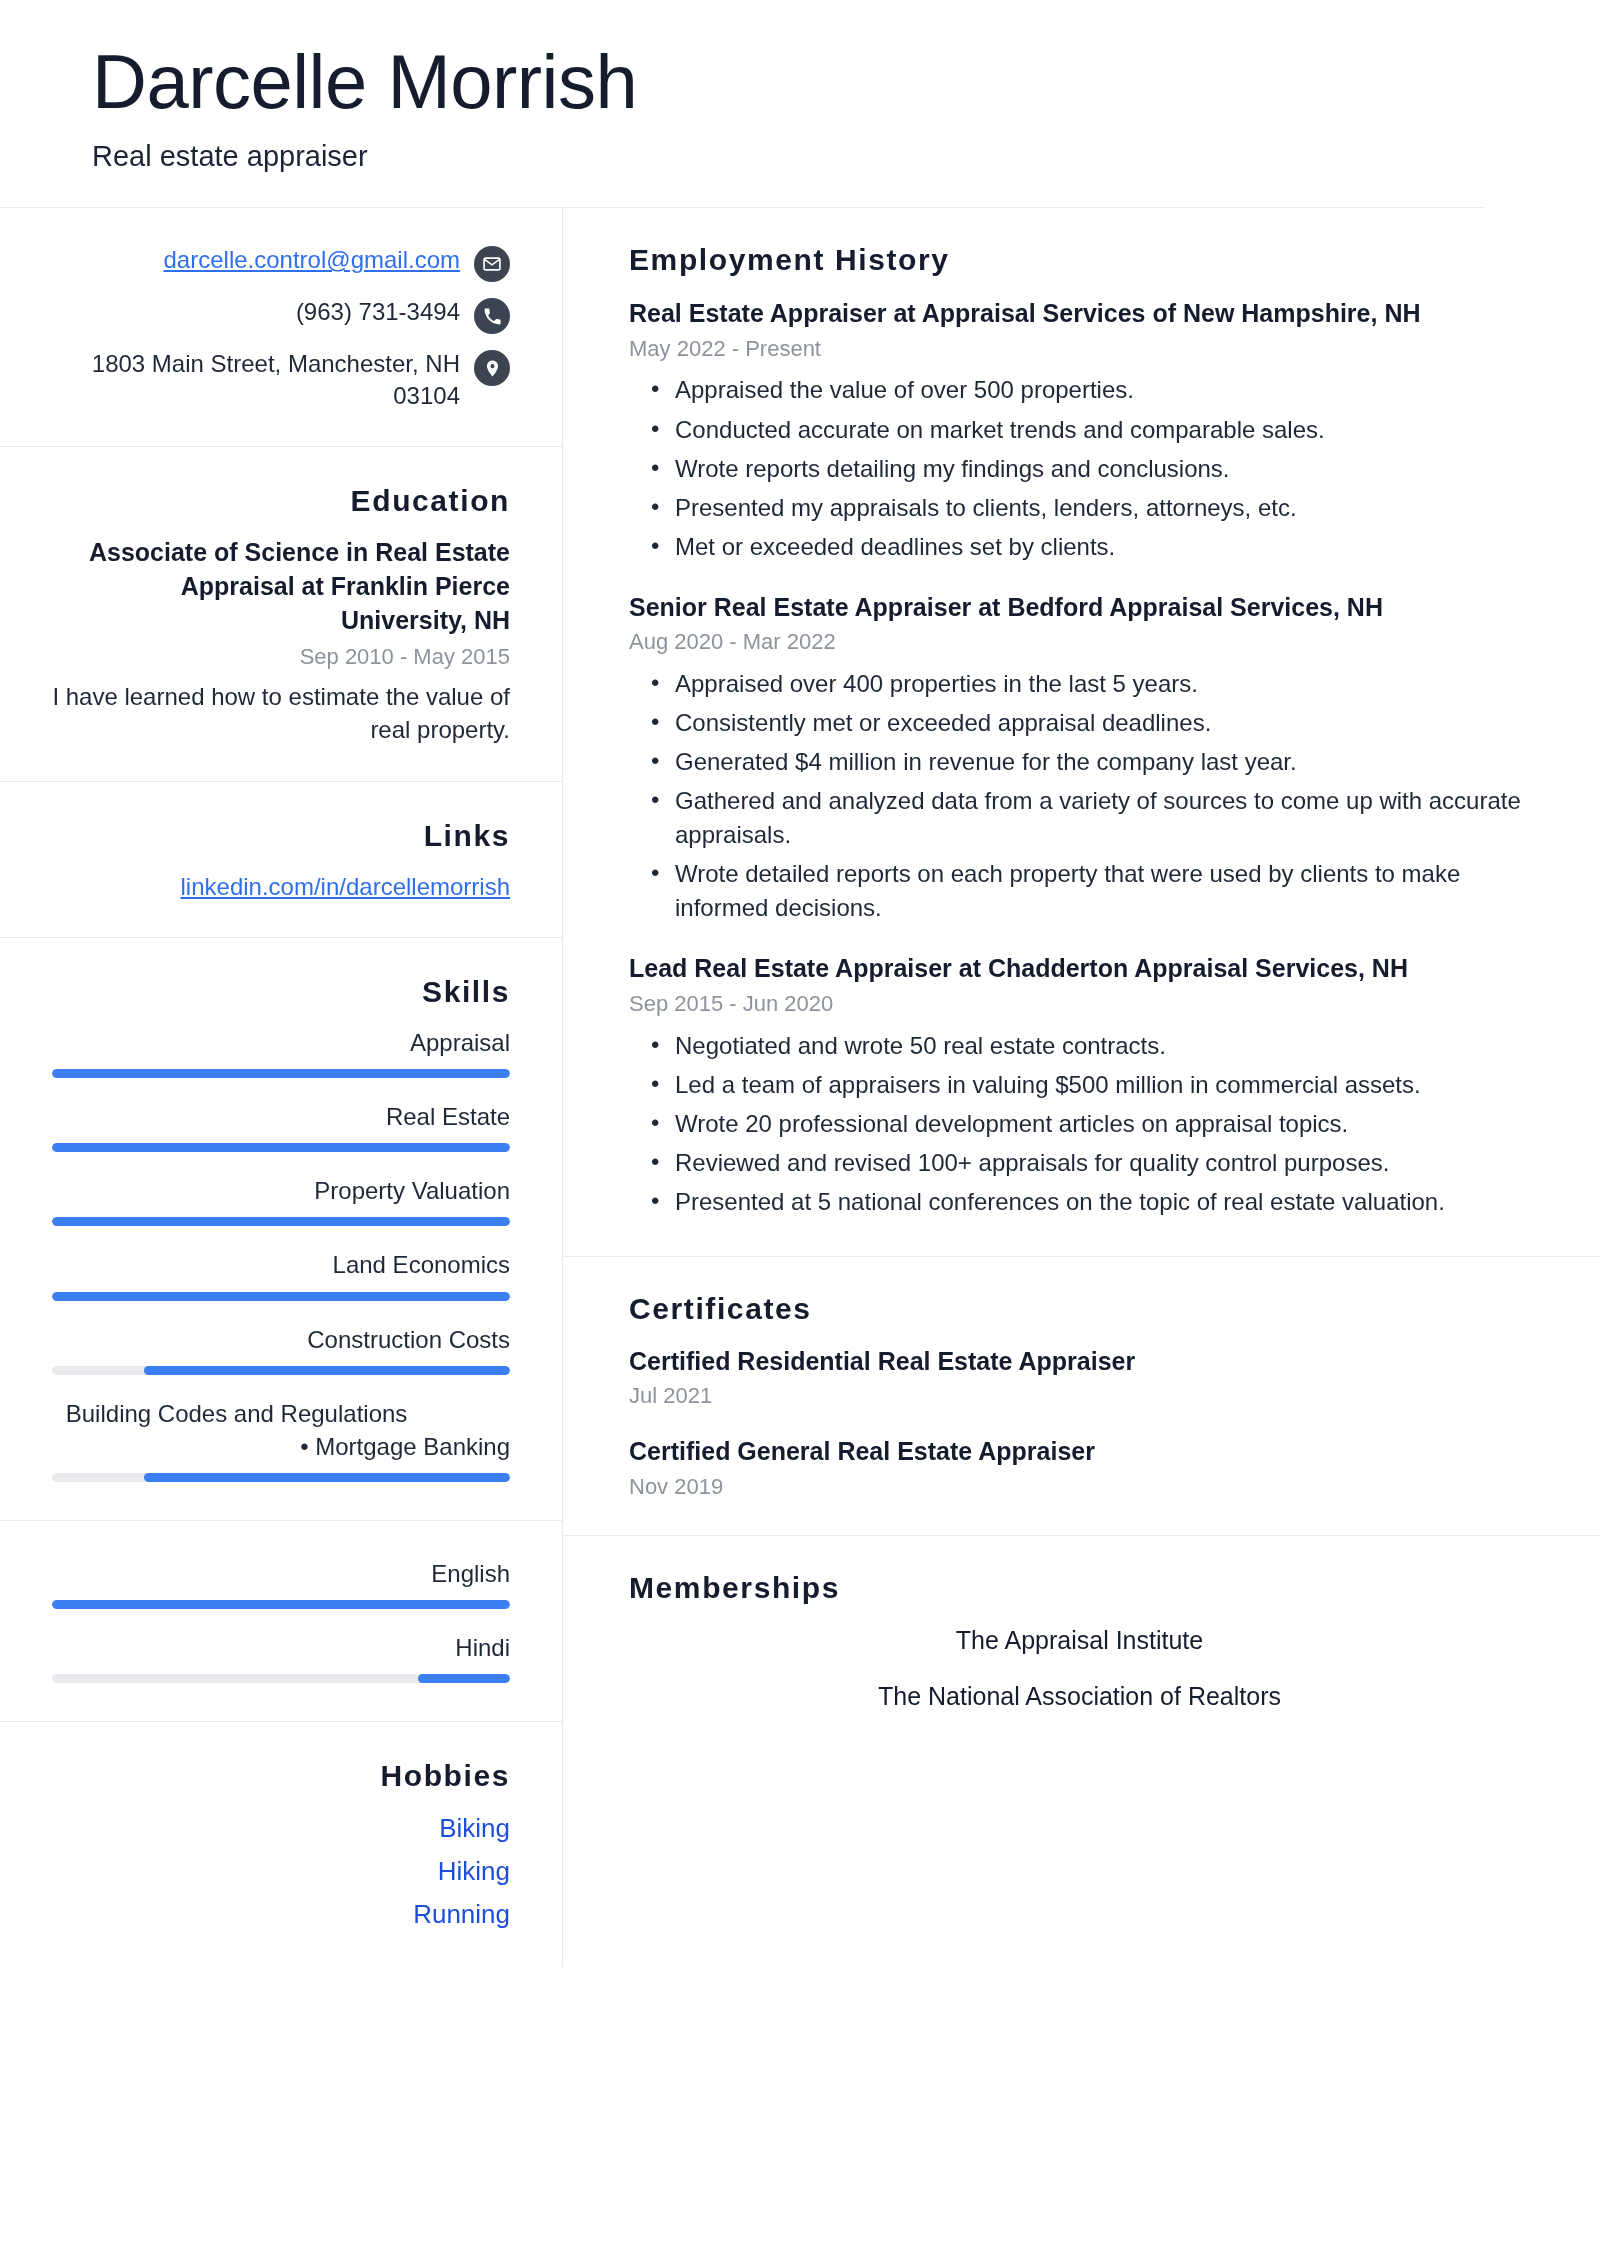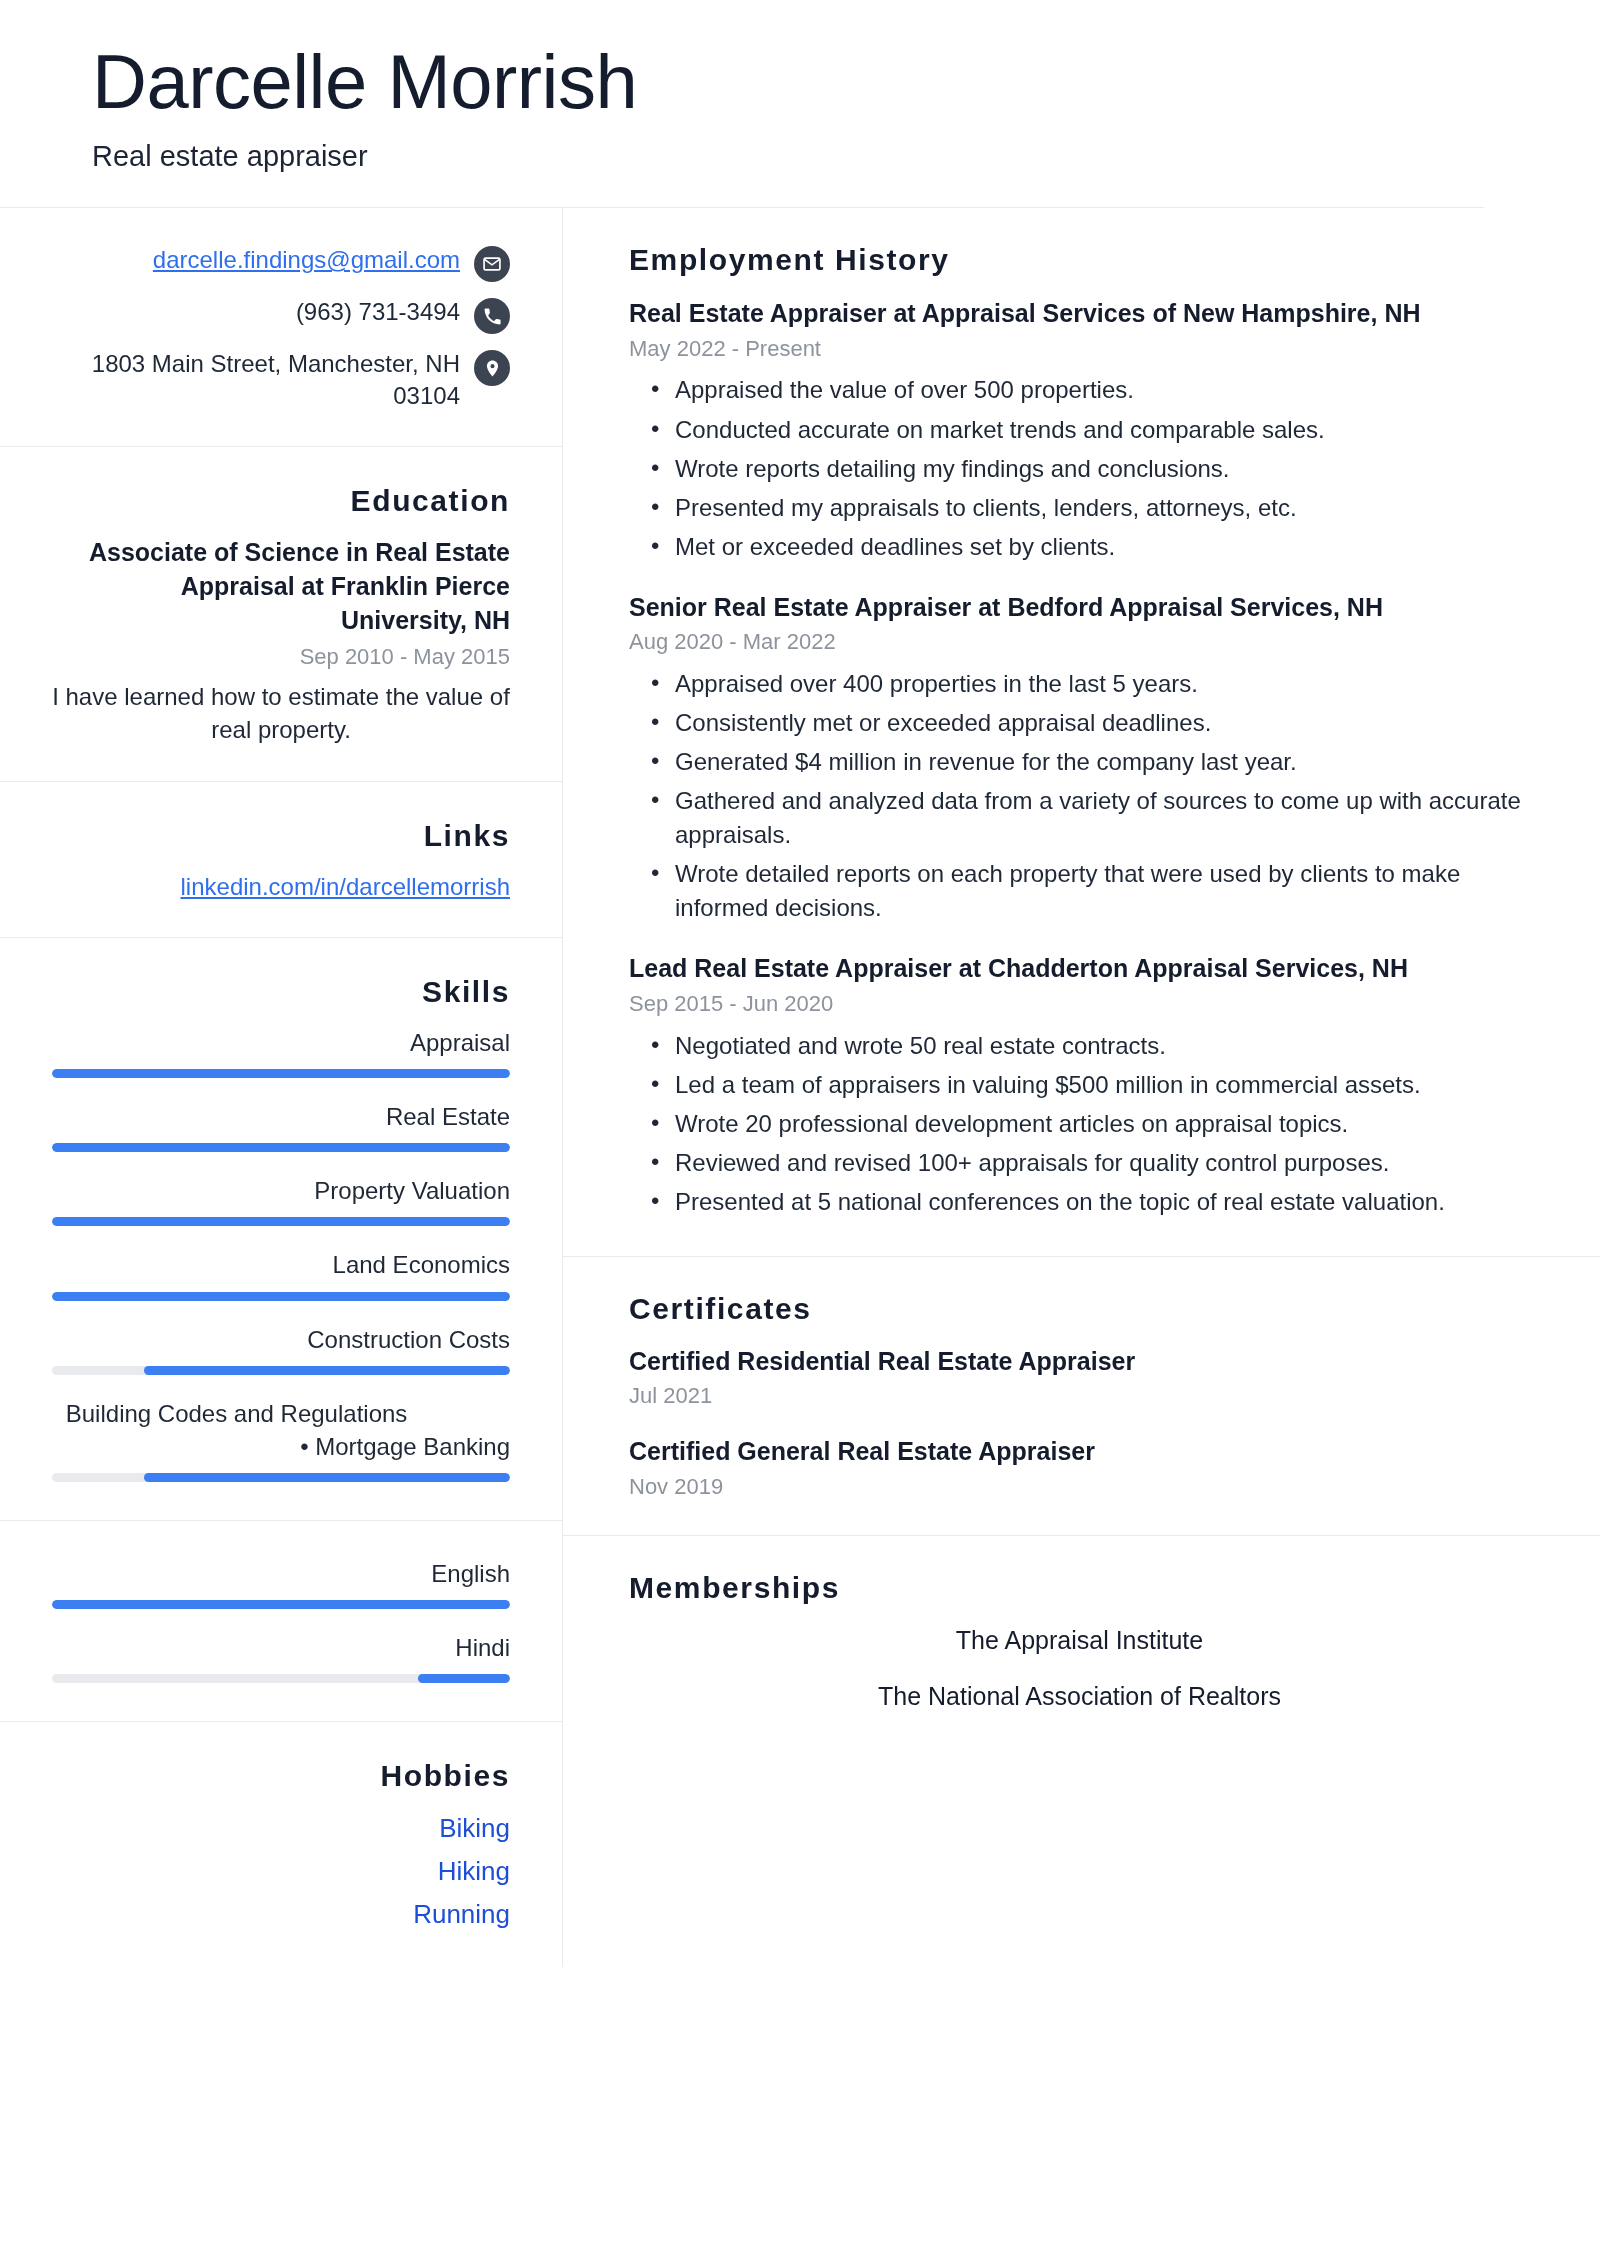--- a/index.html
+++ b/index.html
@@ -117,21 +117,20 @@
     font-size: 22px;
     color: #8d939c;
     margin-top: 6px;
     line-height: 1.3;
   }
   .edu-desc {
     font-size: 24px;
     color: #1f2837;
     margin-top: 10px;
     line-height: 1.36;
-    text-align: center;
   }
 
   
   .link-item {
     font-size: 24px;
     color: #2f6fed;
     text-decoration: underline;
     line-height: 1.4;
   }
 
@@ -249,21 +248,21 @@
     <div class="full-name">Darcelle Morrish</div>
     <div class="job-title">Real estate appraiser</div>
   </div>
 
   <div class="body-cols">
 
     <div class="col-left">
 
       <div class="lsec">
         <div class="contact-row">
-          <a class="contact-text link" href="#">darcelle.findings@gmail.com</a>
+          <a class="contact-text link" href="#">darcelle.control@gmail.com</a>
           <span class="cicon">
             <svg width="20" height="20" viewBox="0 0 24 24" fill="none" stroke="#ffffff" stroke-width="2">
               <rect x="2.5" y="5" width="19" height="14" rx="2"></rect>
               <path d="M3 6.5l9 6.5 9-6.5"></path>
             </svg>
           </span>
         </div>
         <div class="contact-row">
           <span class="contact-text">(963) 731-3494</span>
           <span class="cicon">

